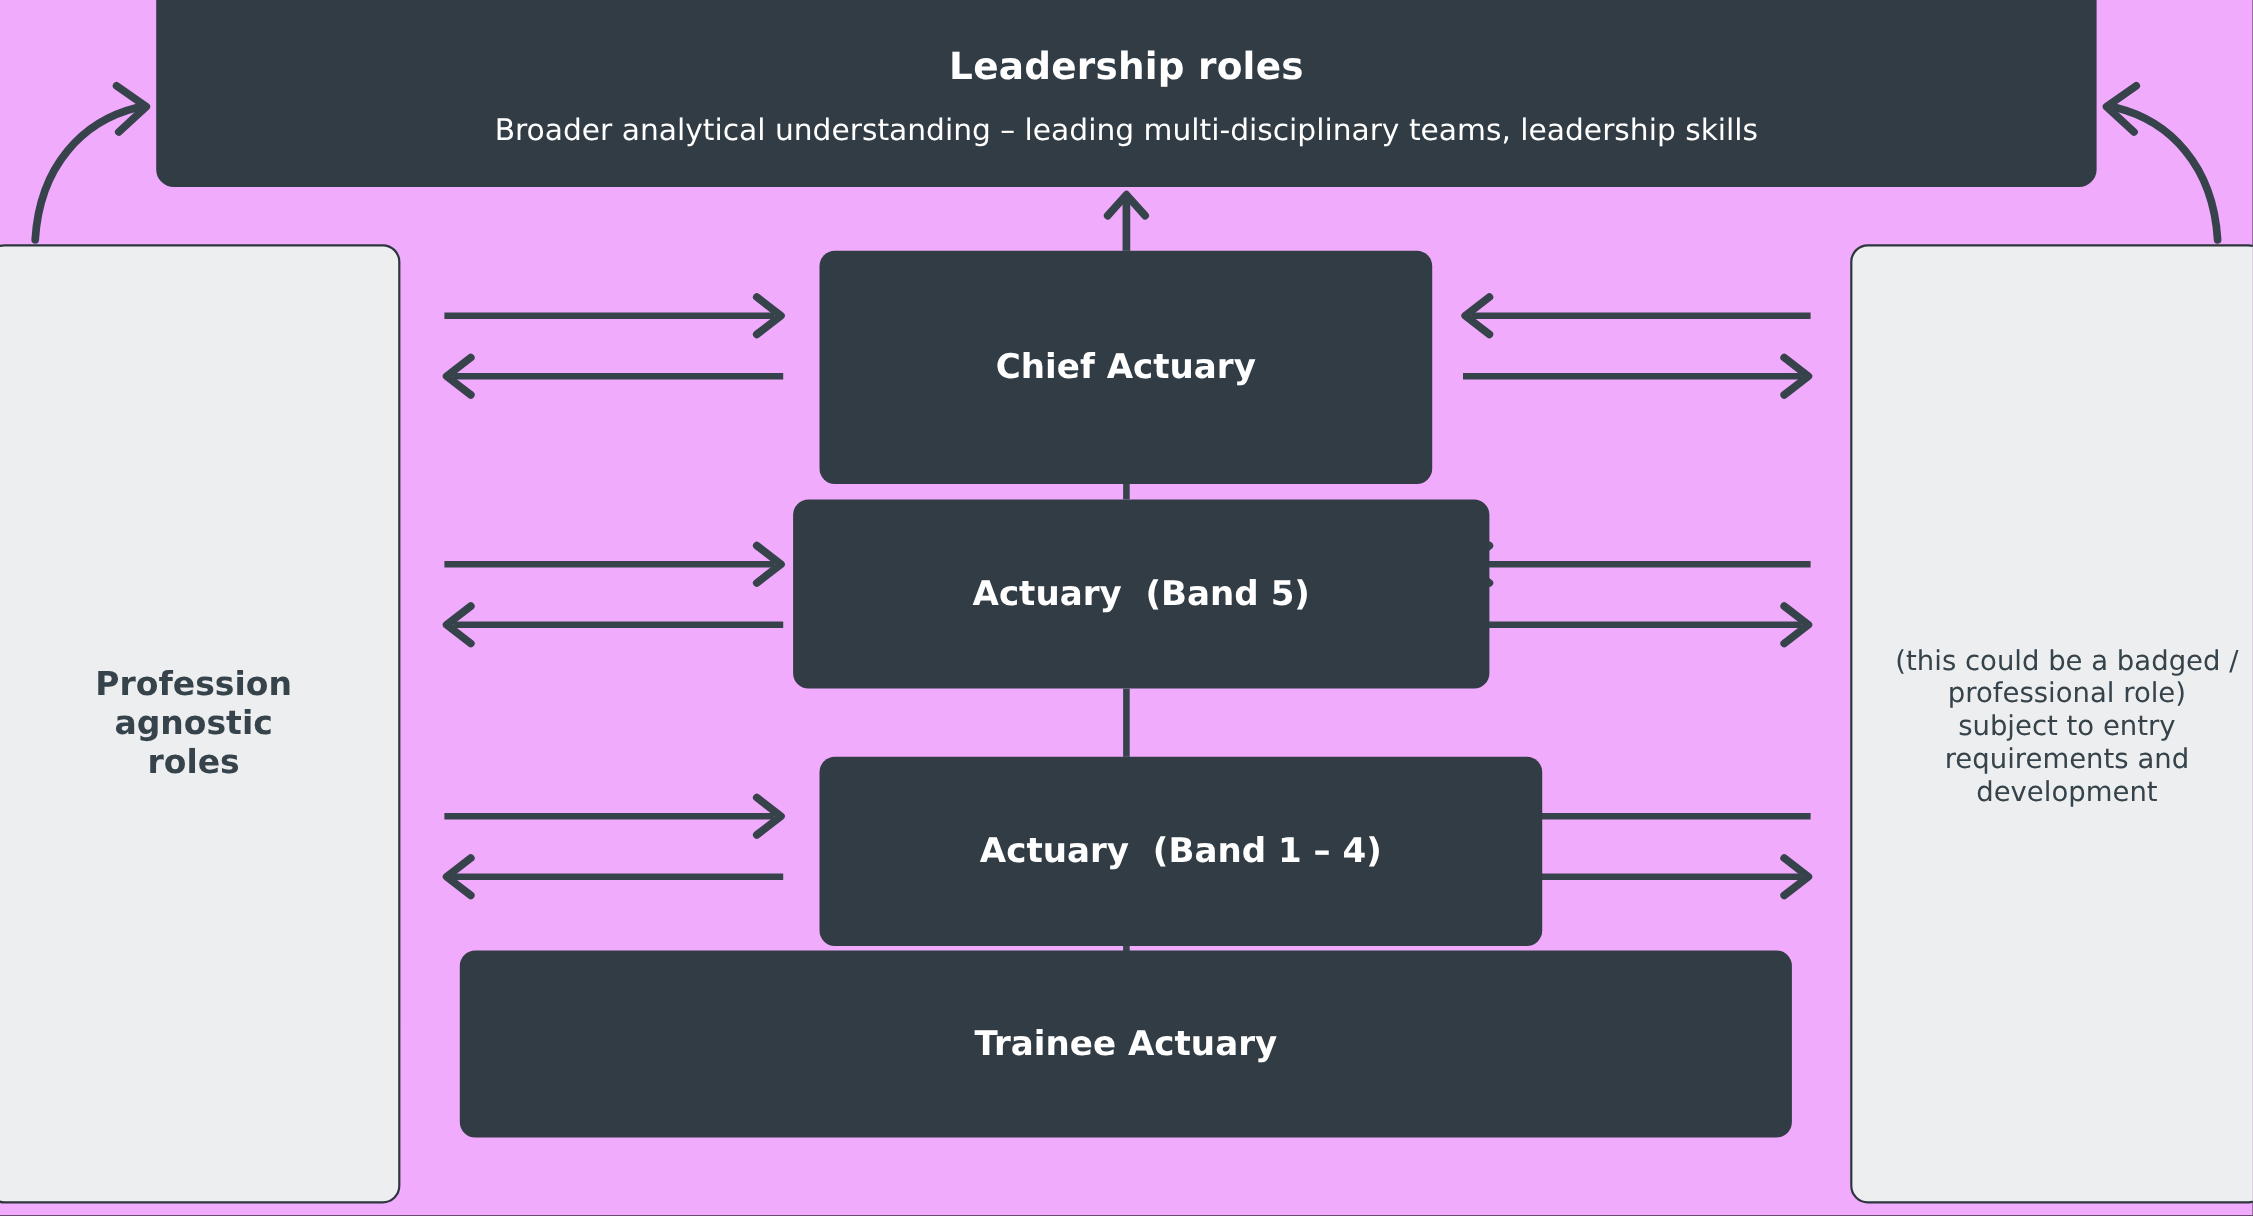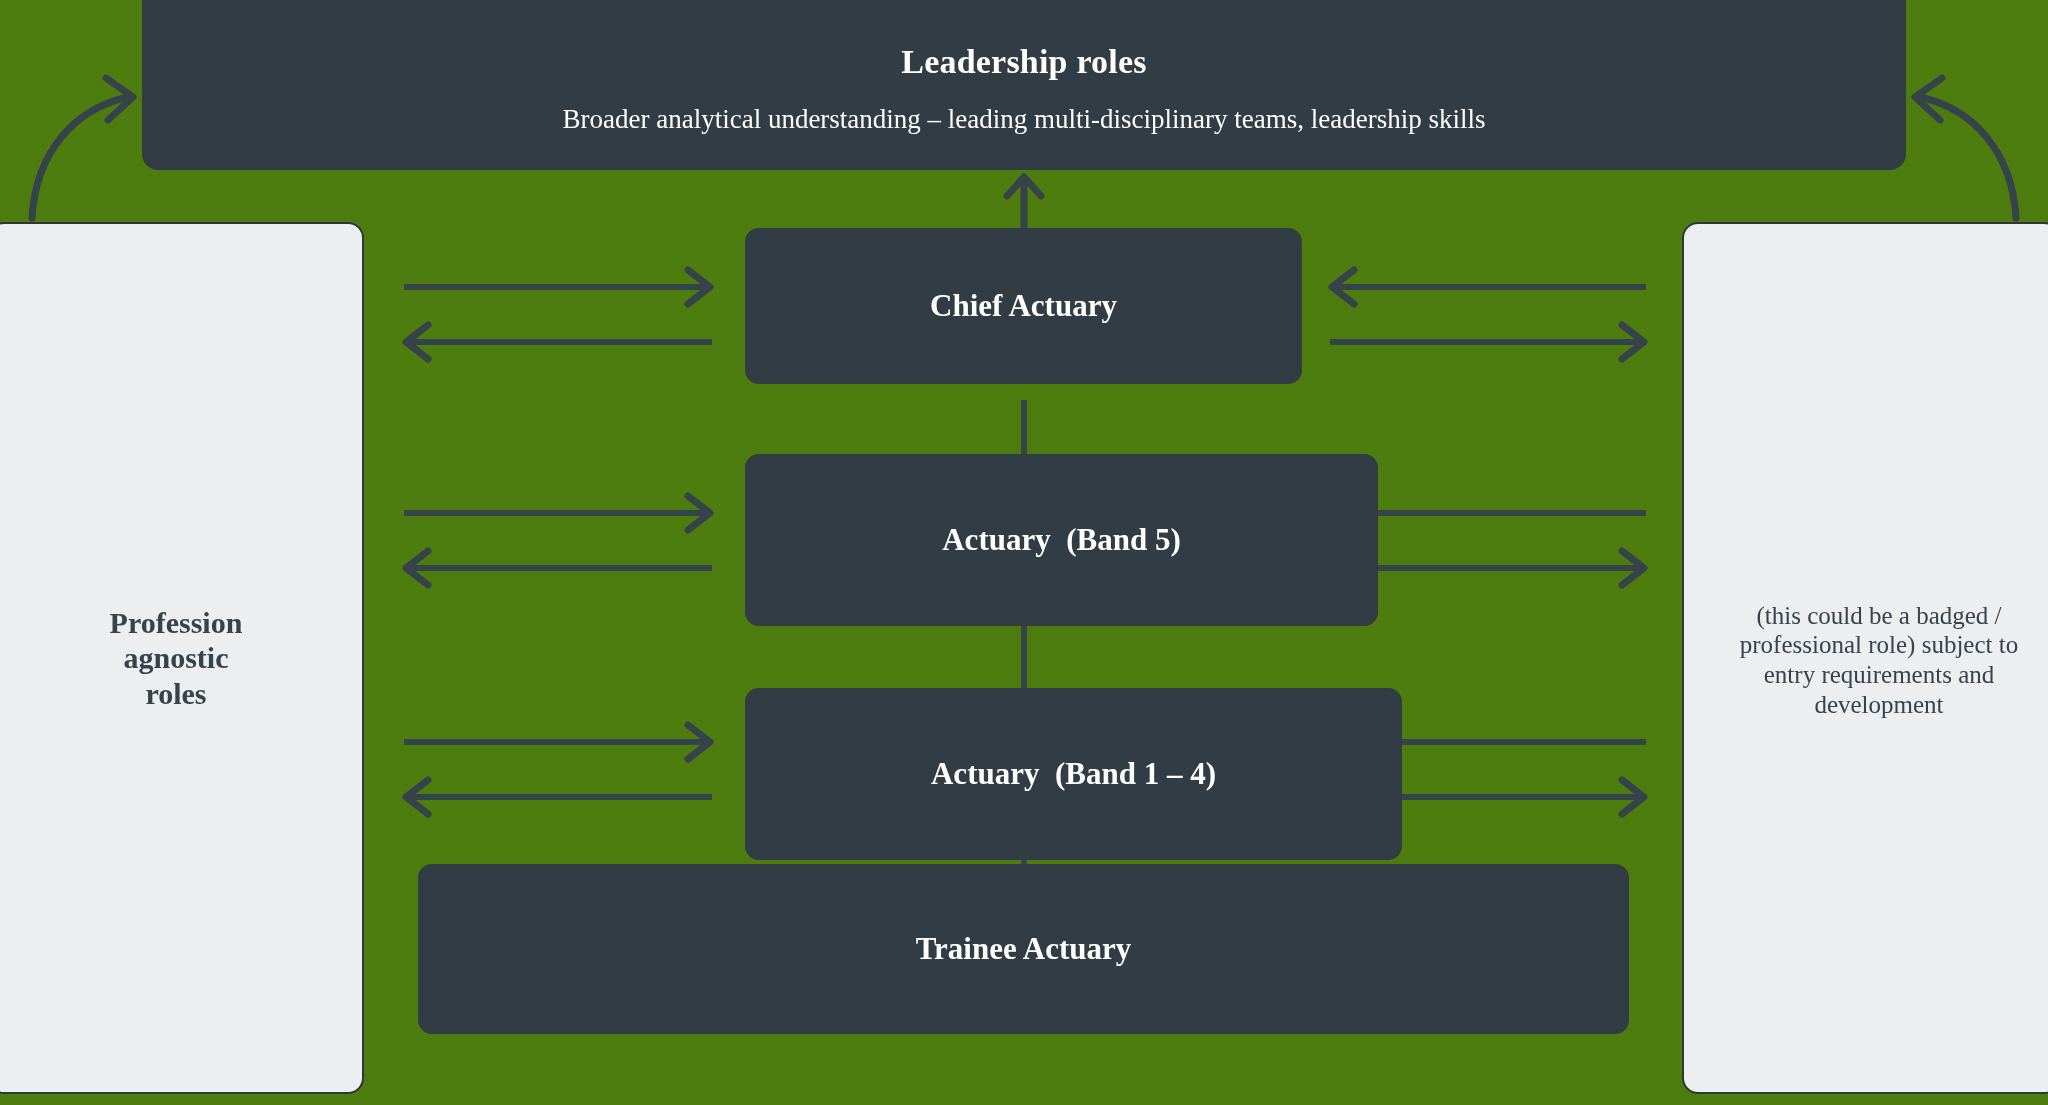--- a/index.html
+++ b/index.html
@@ -10,22 +10,21 @@
   body {
     width: 2048px;
     height: 1105px;
     overflow: hidden;
     font-family: "DejaVu Sans", "Liberation Sans", sans-serif;
   }
   #canvas {
     position: relative;
     width: 2048px;
     height: 1105px;
-    background: #4d7c0f;
-    font-family: Liberation Serif, serif;
+    background: #f0abfc;
   }
 
   
   .dark-box {
     position: absolute;
     background: #313c44;
     border-radius: 14px;
     display: flex;
     flex-direction: column;
     align-items: center;
@@ -65,22 +64,22 @@
     margin-bottom: 22px;
   }
   #leadership-subtitle {
     font-size: 27px;
     font-weight: normal;
     line-height: 1.2;
     text-align: right;
   }
 
   
-  #box-chief      { left: 745px; top: 228px; width: 557px; height: 156px; }
-  #box-band5      { left: 745px; top: 454px; width: 633px; height: 172px; }
+  #box-chief      { left: 745px; top: 228px; width: 557px; height: 212px; }
+  #box-band5      { left: 721px; top: 454px; width: 633px; height: 172px; }
   #box-band14     { left: 745px; top: 688px; width: 657px; height: 172px; }
   #box-trainee    { left: 418px; top: 864px; width: 1211px; height: 170px; }
 
   .role-label {
     font-size: 31px;
     font-weight: bold;
     white-space: pre;
   }
 
   

